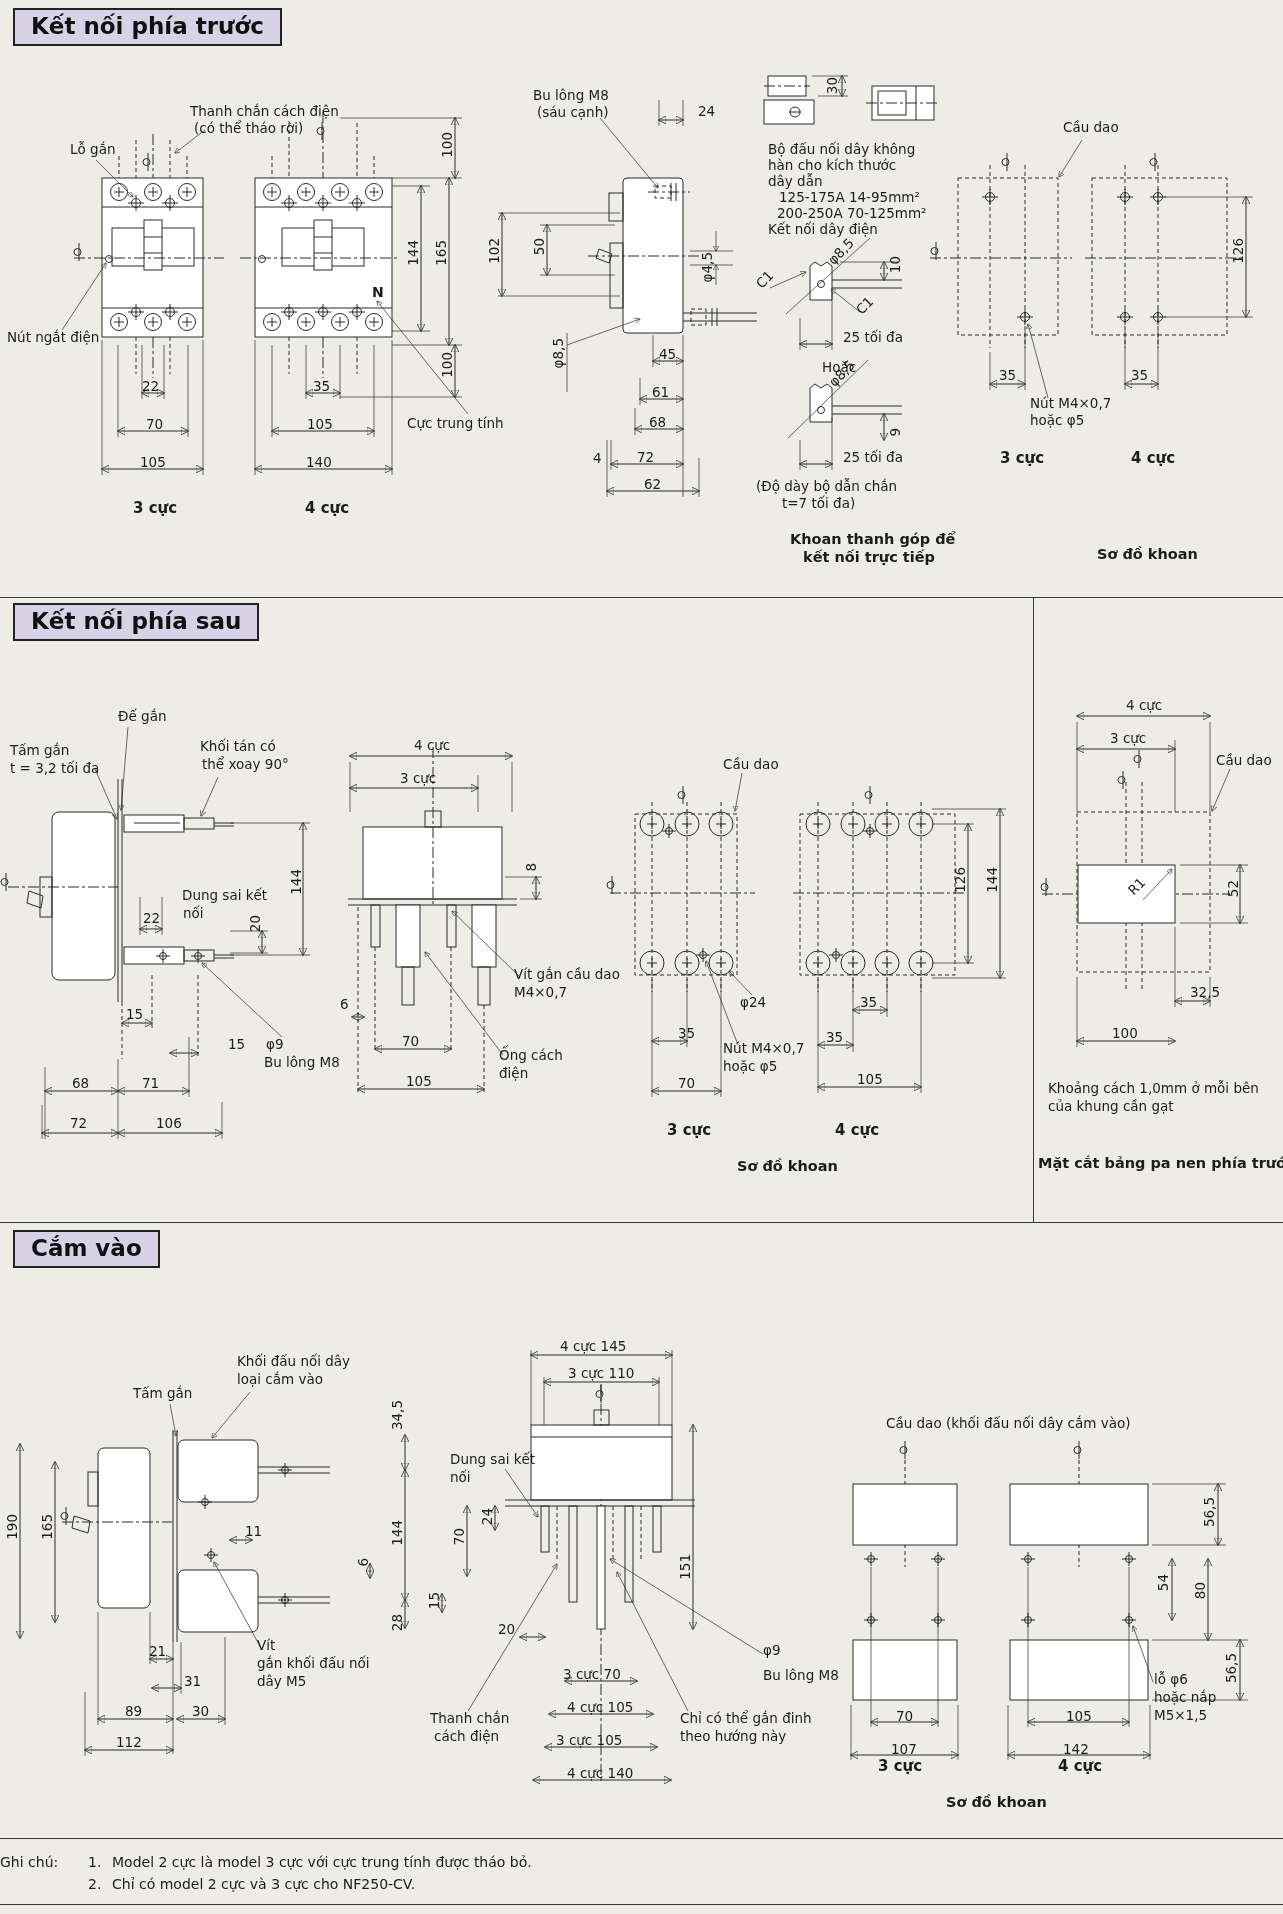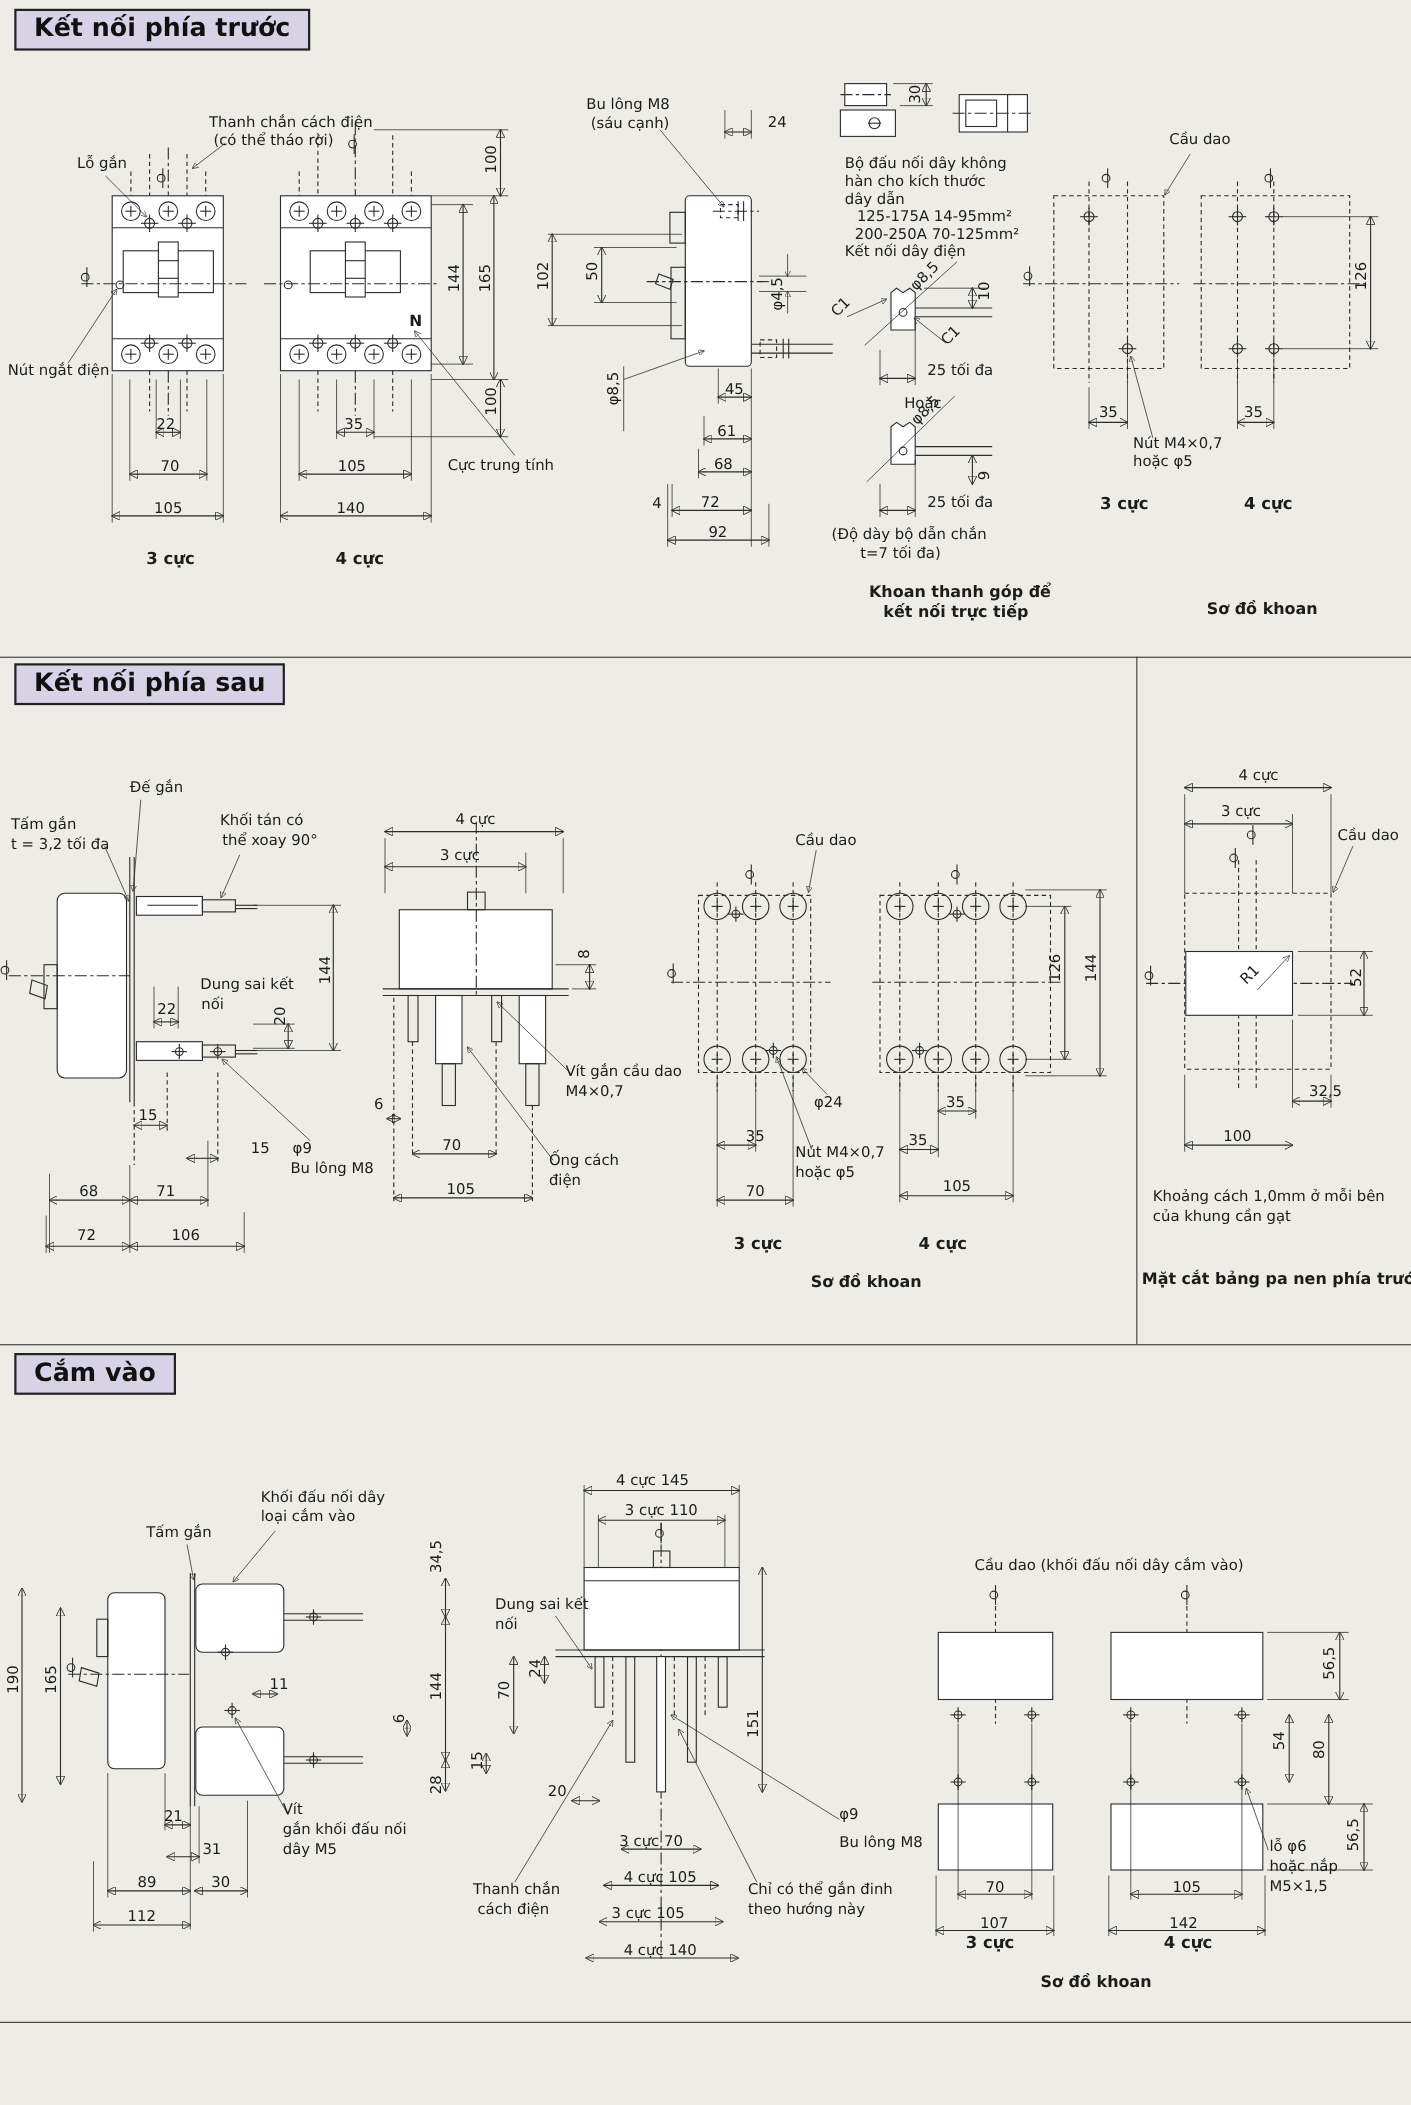--- a/index.html
+++ b/index.html
@@ -301,21 +301,21 @@
 <div class="t" style="left:698px;top:104px">24</div>
 <div class="t v" style="left:487px;top:238px">102</div>
 <div class="t v" style="left:532px;top:238px">50</div>
 <div class="t v" style="left:551px;top:338px">φ8,5</div>
 <div class="t v" style="left:700px;top:252px">φ4,5</div>
 <div class="t" style="left:659px;top:347px">45</div>
 <div class="t" style="left:652px;top:385px">61</div>
 <div class="t" style="left:649px;top:415px">68</div>
 <div class="t" style="left:593px;top:451px">4</div>
 <div class="t" style="left:637px;top:450px">72</div>
-<div class="t" style="left:644px;top:477px">92</div>
+<div class="t" style="left:644px;top:477px">62</div>
 <div class="t v" style="left:825px;top:77px">30</div>
 <div class="t" style="left:768px;top:142px">Bộ đấu nối dây không</div>
 <div class="t" style="left:768px;top:158px">hàn cho kích thước</div>
 <div class="t" style="left:768px;top:174px">dây dẫn</div>
 <div class="t" style="left:779px;top:190px">125-175A 14-95mm²</div>
 <div class="t" style="left:777px;top:206px">200-250A 70-125mm²</div>
 <div class="t" style="left:768px;top:222px">Kết nối dây điện</div>
 <div class="t r45" style="left:826px;top:244px">φ8,5</div>
 <div class="t r45" style="left:756px;top:272px">C1</div>
 <div class="t r45" style="left:856px;top:298px">C1</div>
@@ -740,14 +740,22 @@
 <div class="t" style="left:891px;top:520px">107</div>
 <div class="t" style="left:1066px;top:487px">105</div>
 <div class="t" style="left:1063px;top:520px">142</div>
 <div class="t b" style="left:878px;top:536px">3 cực</div>
 <div class="t b" style="left:1058px;top:536px">4 cực</div>
 <div class="t cap" style="left:946px;top:572px">Sơ đồ khoan</div>
 </div>
 
 <div class="hdiv" style="top:1838px"></div>
 
-
+<div class="sec" id="footer" style="top:1838px;height:76px">
+<div class="t" style="left:0px;top:16px">Ghi chú:</div>
+<div class="t" style="left:88px;top:16px">1.</div>
+<div class="t" style="left:112px;top:16px">Model 2 cực là model 3 cực với cực trung tính được tháo bỏ.</div>
+<div class="t" style="left:88px;top:38px">2.</div>
+<div class="t" style="left:112px;top:38px">Chỉ có model 2 cực và 3 cực cho NF250-CV.</div>
+<div style="position:absolute;left:0;top:66px;width:1283px;border-top:1.5px solid #3a3a3a"></div>
 </div>
 
+</div>
+
 </body></html>

